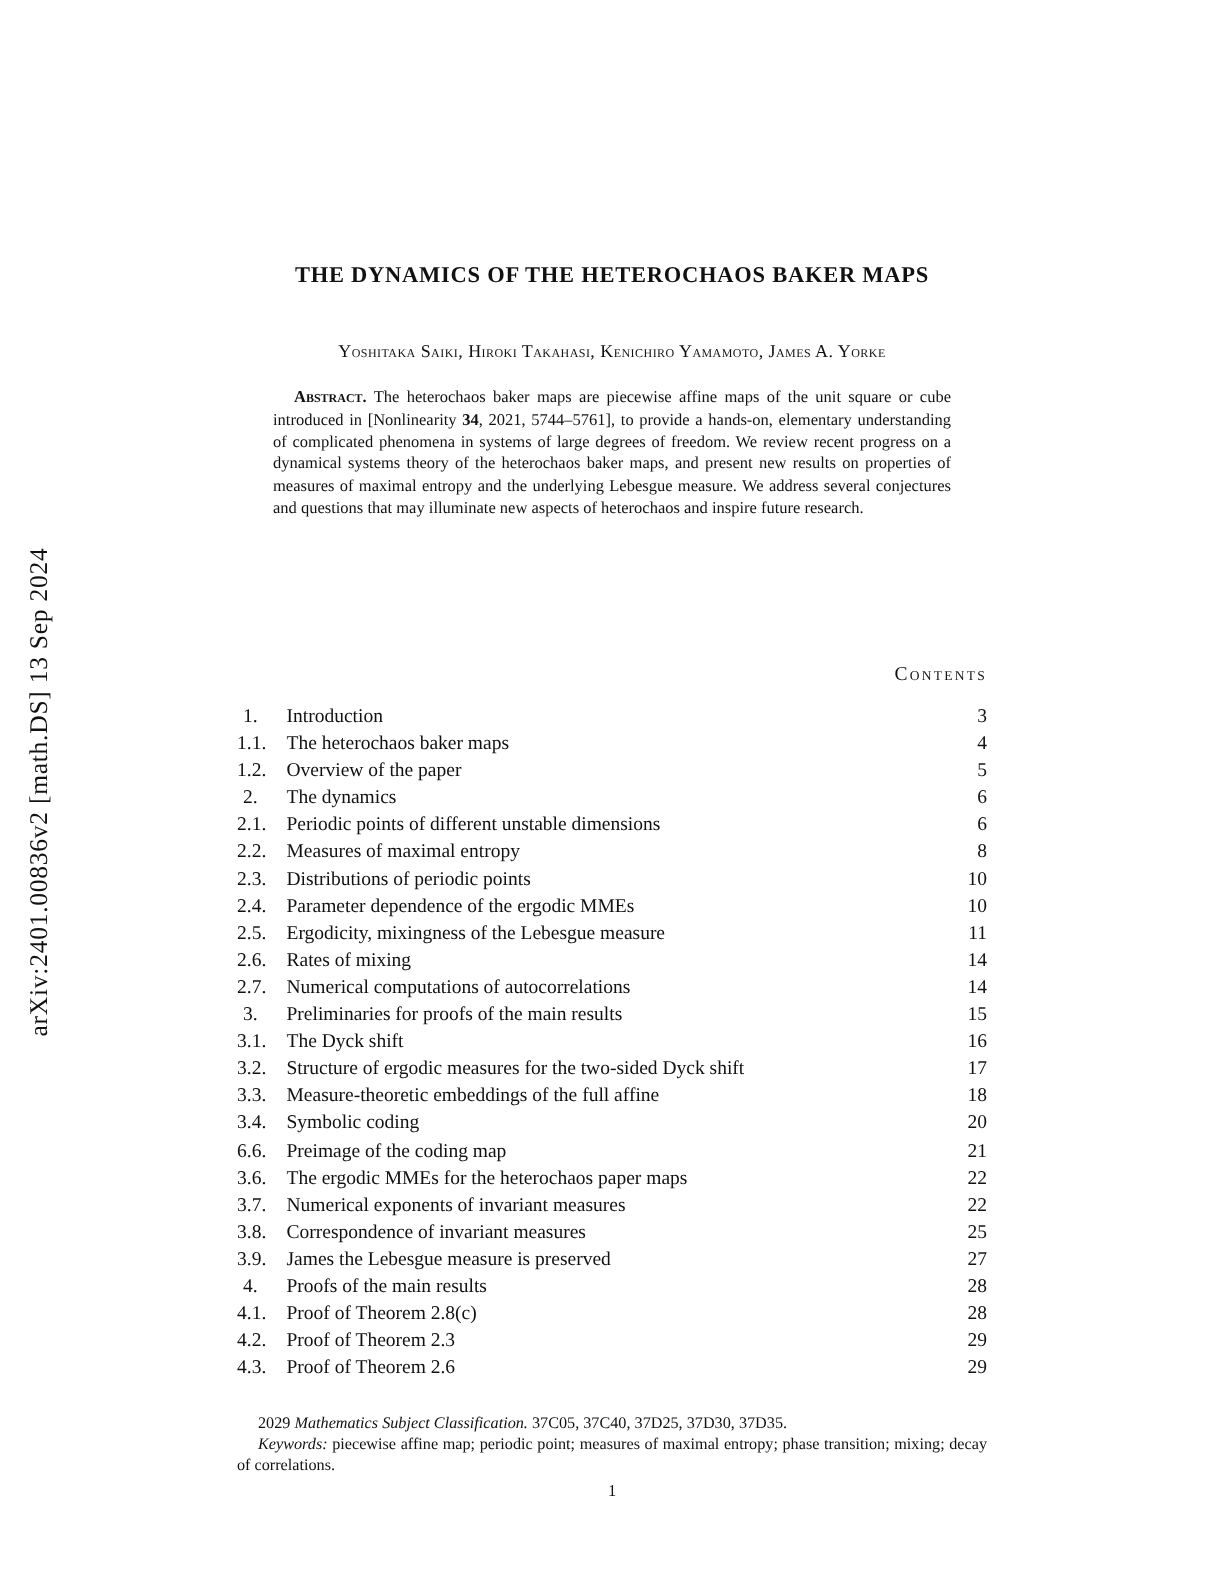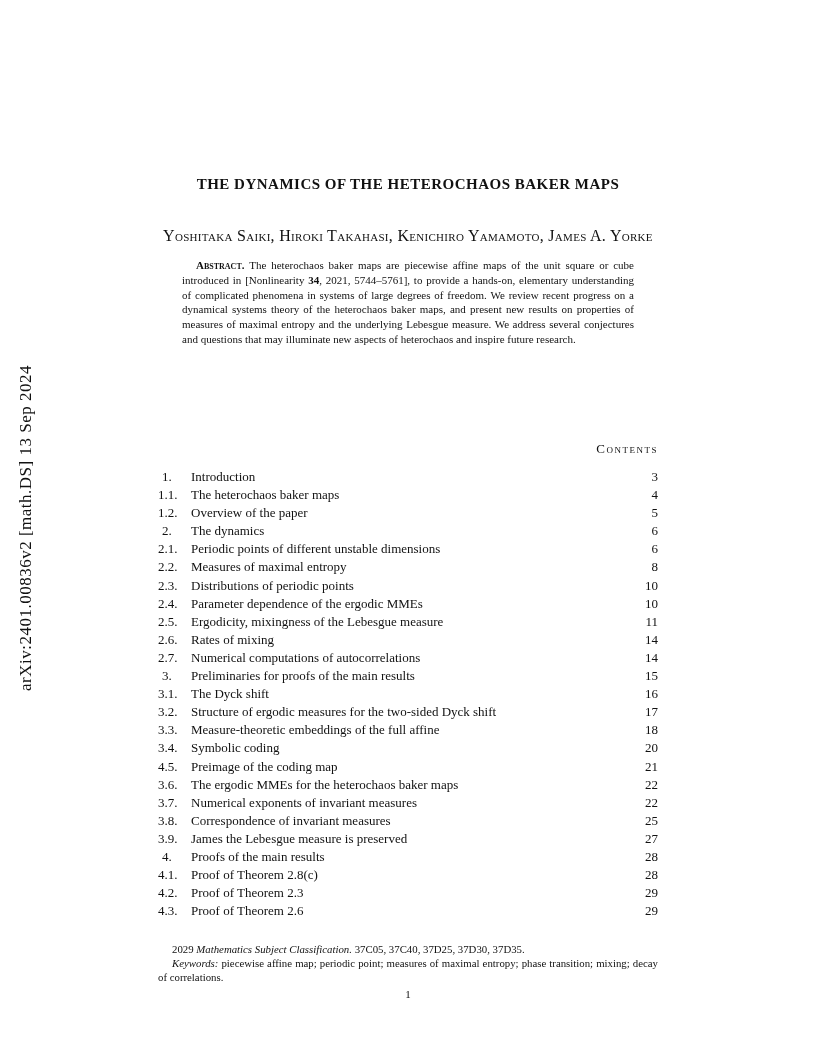--- a/index.html
+++ b/index.html
@@ -22,21 +22,21 @@
   .paper-title {
     top: 176px;
     text-align: center;
     font-size: 15px;
     font-weight: bold;
     letter-spacing: 0.5px;
   }
   .paper-authors {
     top: 227px;
     text-align: center;
-    font-size: 16px;
+    font-size: 12px;
     font-variant: small-caps;
     letter-spacing: 0.3px;
   }
   .paper-abstract {
     top: 258px;
     padding: 0 24px;
     font-size: 11px;
     line-height: 14.8px;
     text-align: justify;
     text-indent: 14px;
@@ -183,27 +183,27 @@
       <span class="toc-num">3.3.</span>
       <span class="toc-title">Measure-theoretic embeddings of the full affine</span>
       <span class="toc-page">18</span>
     </div>
       <div class="toc-row toc-l2">
       <span class="toc-num">3.4.</span>
       <span class="toc-title">Symbolic coding</span>
       <span class="toc-page">20</span>
     </div>
       <div class="toc-row toc-l2">
-      <span class="toc-num">4.5.</span>
+      <span class="toc-num">6.6.</span>
       <span class="toc-title">Preimage of the coding map</span>
       <span class="toc-page">21</span>
     </div>
       <div class="toc-row toc-l2">
       <span class="toc-num">3.6.</span>
-      <span class="toc-title">The ergodic MMEs for the heterochaos baker maps</span>
+      <span class="toc-title">The ergodic MMEs for the heterochaos paper maps</span>
       <span class="toc-page">22</span>
     </div>
       <div class="toc-row toc-l2">
       <span class="toc-num">3.7.</span>
       <span class="toc-title">Numerical exponents of invariant measures</span>
       <span class="toc-page">22</span>
     </div>
       <div class="toc-row toc-l2">
       <span class="toc-num">3.8.</span>
       <span class="toc-title">Correspondence of invariant measures</span>

